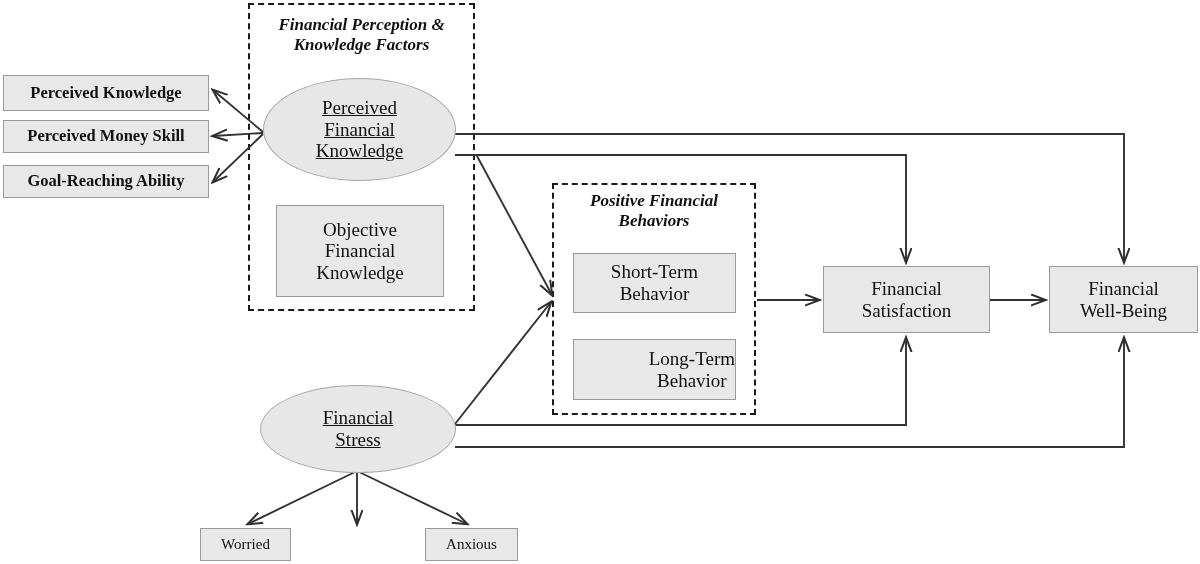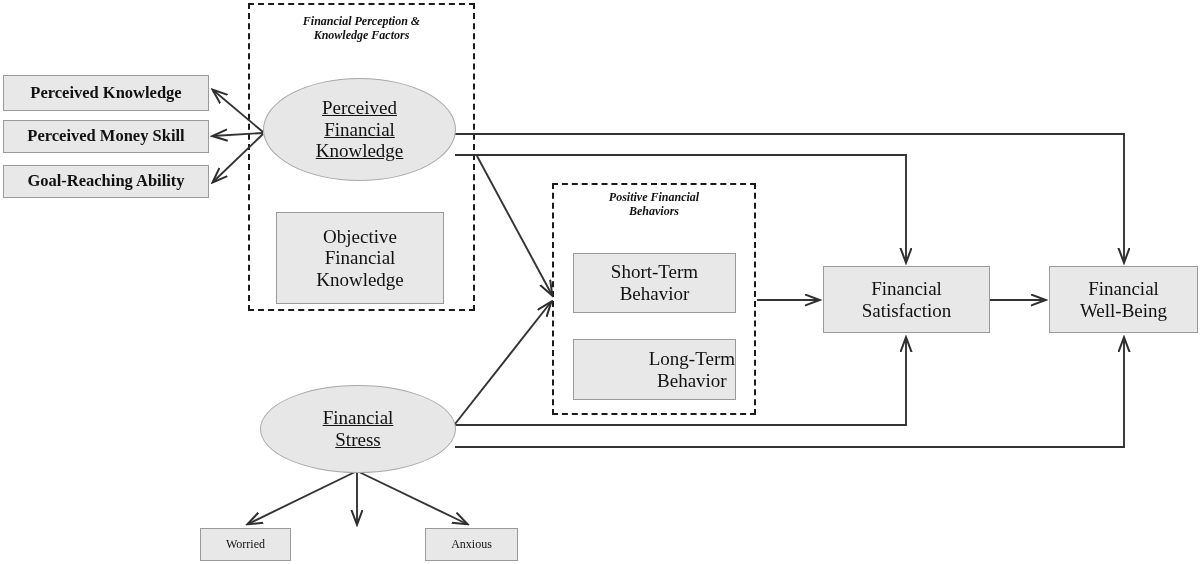--- a/index.html
+++ b/index.html
@@ -38,27 +38,27 @@
     border-radius: 50%;
     border: 1px solid #a8a8a8;
     background: #e7e7e7;
     text-decoration: underline;
   }
   .indicator {
     font-size: 16.5px;
     font-weight: 700;
   }
   .obs-small {
-    font-size: 12px;
+    font-size: 15px;
   }
   .group-label {
     position: absolute;
     font-style: italic;
     font-weight: 700;
-    font-size: 12px;
+    font-size: 17px;
     color: #111111;
     text-align: center;
     line-height: 1.16;
     z-index: 3;
   }
   .dashed-group {
     position: absolute;
     box-sizing: border-box;
     border: 2px dashed #1b1b1b;
     background: transparent;
@@ -132,21 +132,21 @@
   </div>
 
   <div class="node ellipse" style="left:263px; top:78px; width:193px; height:103px; font-size:19px;">
     <span>
       <span>Perceived</span><br>
       <span>Financial</span><br>
       <span>Knowledge</span>
     </span>
   </div>
 
-  <div class="node" style="left:276px; top:205px; width:168px; height:92px; font-size:19px;margin-top:7px;">
+  <div class="node" style="left:276px; top:205px; width:168px; height:92px; font-size:19px;">
     <span>
       <span>Objective</span><br>
       <span>Financial</span><br>
       <span>Knowledge</span>
     </span>
   </div>
 
   <div class="node" style="left:573px; top:253px; width:163px; height:60px; font-size:19px;">
     <span>
       <span>Short-Term</span><br>

